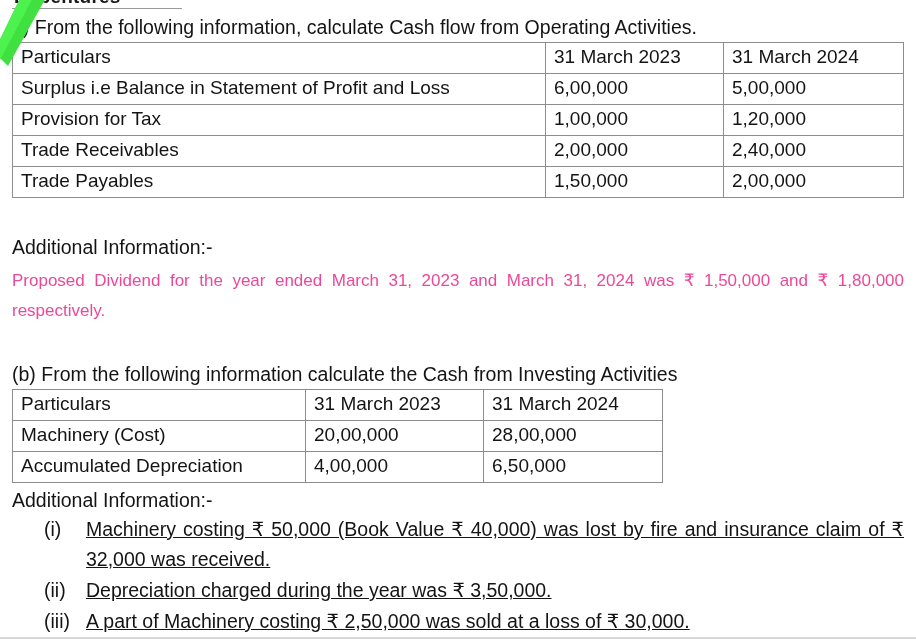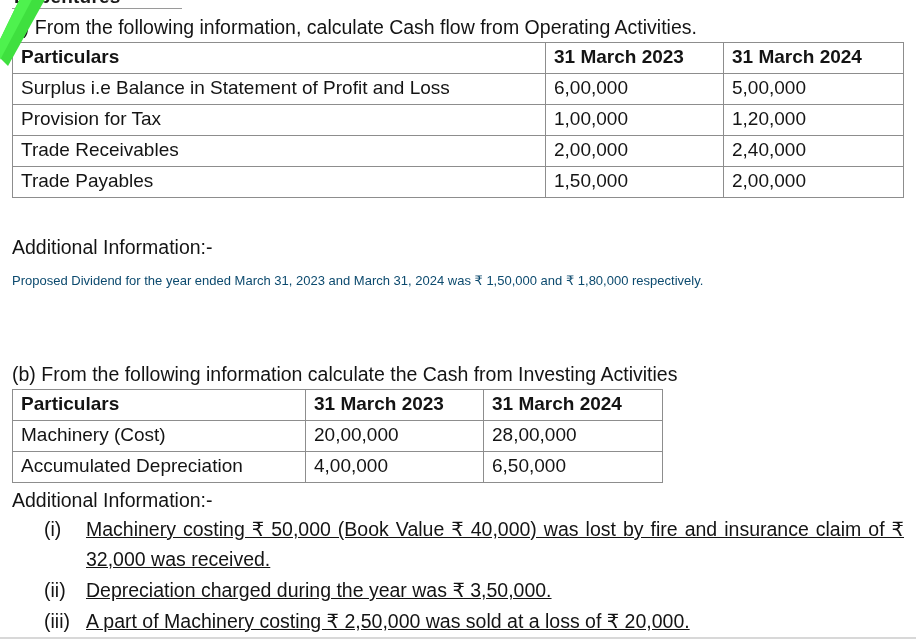--- a/index.html
+++ b/index.html
@@ -51,23 +51,23 @@
   
   .qline {
     position: absolute;
     font-size: 19.5px;
     line-height: 26px;
     white-space: nowrap;
     color: #141414;
   }
   .para {
     position: absolute;
-    font-size: 13px;
+    font-size: 17px;
     line-height: 30px;
-    color: #0c4a6e;
+    color: #ec4899;
   }
   .para.justify {
     text-align: justify;
     text-align-last: left;
   }
 
   
   table.acct {
     position: absolute;
     border-collapse: collapse;
@@ -77,21 +77,21 @@
   }
   table.acct td, table.acct th {
     border: 1px solid #8d8d8d;
     padding: 2px 8px 4px 8px;
     height: 26px;
     vertical-align: middle;
     font-weight: 400;
     box-sizing: border-box;
   }
   table.acct th {
-    font-weight: 700;
+    font-weight: 400;
   }
   .t-left   { text-align: left; }
   .t-right  { }
   .t-center { text-align: left; }
 
   
   #table-operating { left: 12px; top: 42px; width: 891px; }
   #table-operating col.c-part { width: 533px; }
   #table-operating col.c-y1   { width: 178px; }
   #table-operating col.c-y2   { width: 180px; }
@@ -233,19 +233,19 @@
     <div class="roman-item">
       <span class="roman-marker">(i)</span>
       <span class="roman-text">Machinery costing ₹ 50,000 (Book Value ₹ 40,000) was lost by fire and insurance claim of ₹ 32,000 was received.</span>
     </div>
     <div class="roman-item">
       <span class="roman-marker">(ii)</span>
       <span class="roman-text nojust">Depreciation charged during the year was ₹ 3,50,000.</span>
     </div>
     <div class="roman-item">
       <span class="roman-marker">(iii)</span>
-      <span class="roman-text nojust">A part of Machinery costing ₹ 2,50,000 was sold at a loss of ₹ 20,000.</span>
+      <span class="roman-text nojust">A part of Machinery costing ₹ 2,50,000 was sold at a loss of ₹ 30,000.</span>
     </div>
   </div>
 
   <div class="bottom-rule"></div>
 
 </div>
 
 </body></html>

